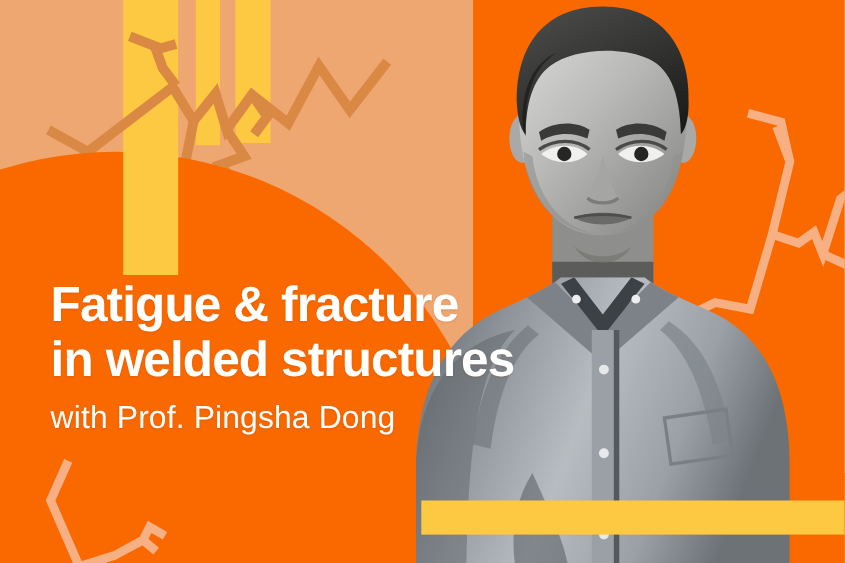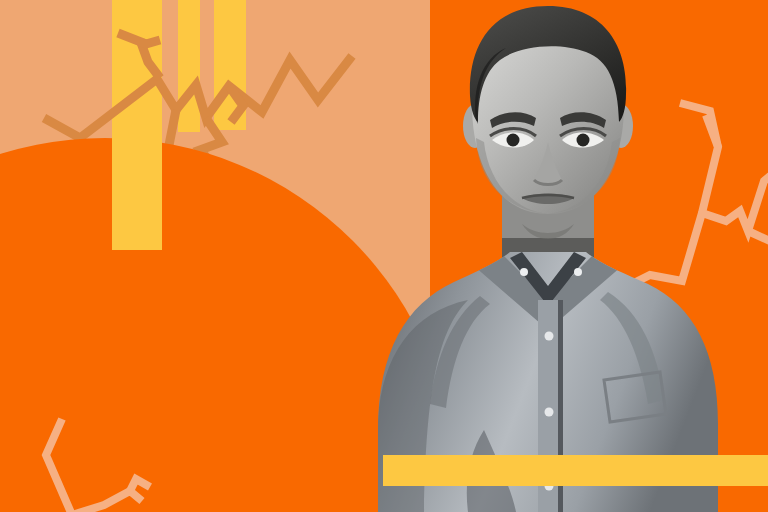--- a/index.html
+++ b/index.html
@@ -207,14 +207,19 @@
     <path d="M150,198 C164,192 188,192 202,198 C188,206 164,206 150,198 Z" fill="#6a6a68"></path>
     <path d="M150,198 C164,194 188,194 202,198" fill="none" stroke="#4e4e4c" stroke-width="2.5"></path>
 
     <path d="M104,138 C106,178 130,210 176,214 C140,210 116,180 112,142 Z" fill="#8d8d8b" opacity="0.55"></path>
     <path d="M248,138 C246,178 222,210 176,214 C212,210 236,180 240,142 Z" fill="#8d8d8b" opacity="0.45"></path>
     <path d="M150,224 C164,236 188,236 202,224 C190,244 162,244 150,224 Z" fill="#6f6f6d" opacity="0.6"></path>
   </svg>
 
   <div class="ybar-bottom"></div>
 
+  <div class="textblock">
+    <h1 class="title">Fatigue &amp; fracture</h1>
+    <h1 class="title">in welded structures</h1>
+    <p class="subtitle">with Prof. Pingsha Dong</p>
+  </div>
 
 </div>
 
 </body></html>

